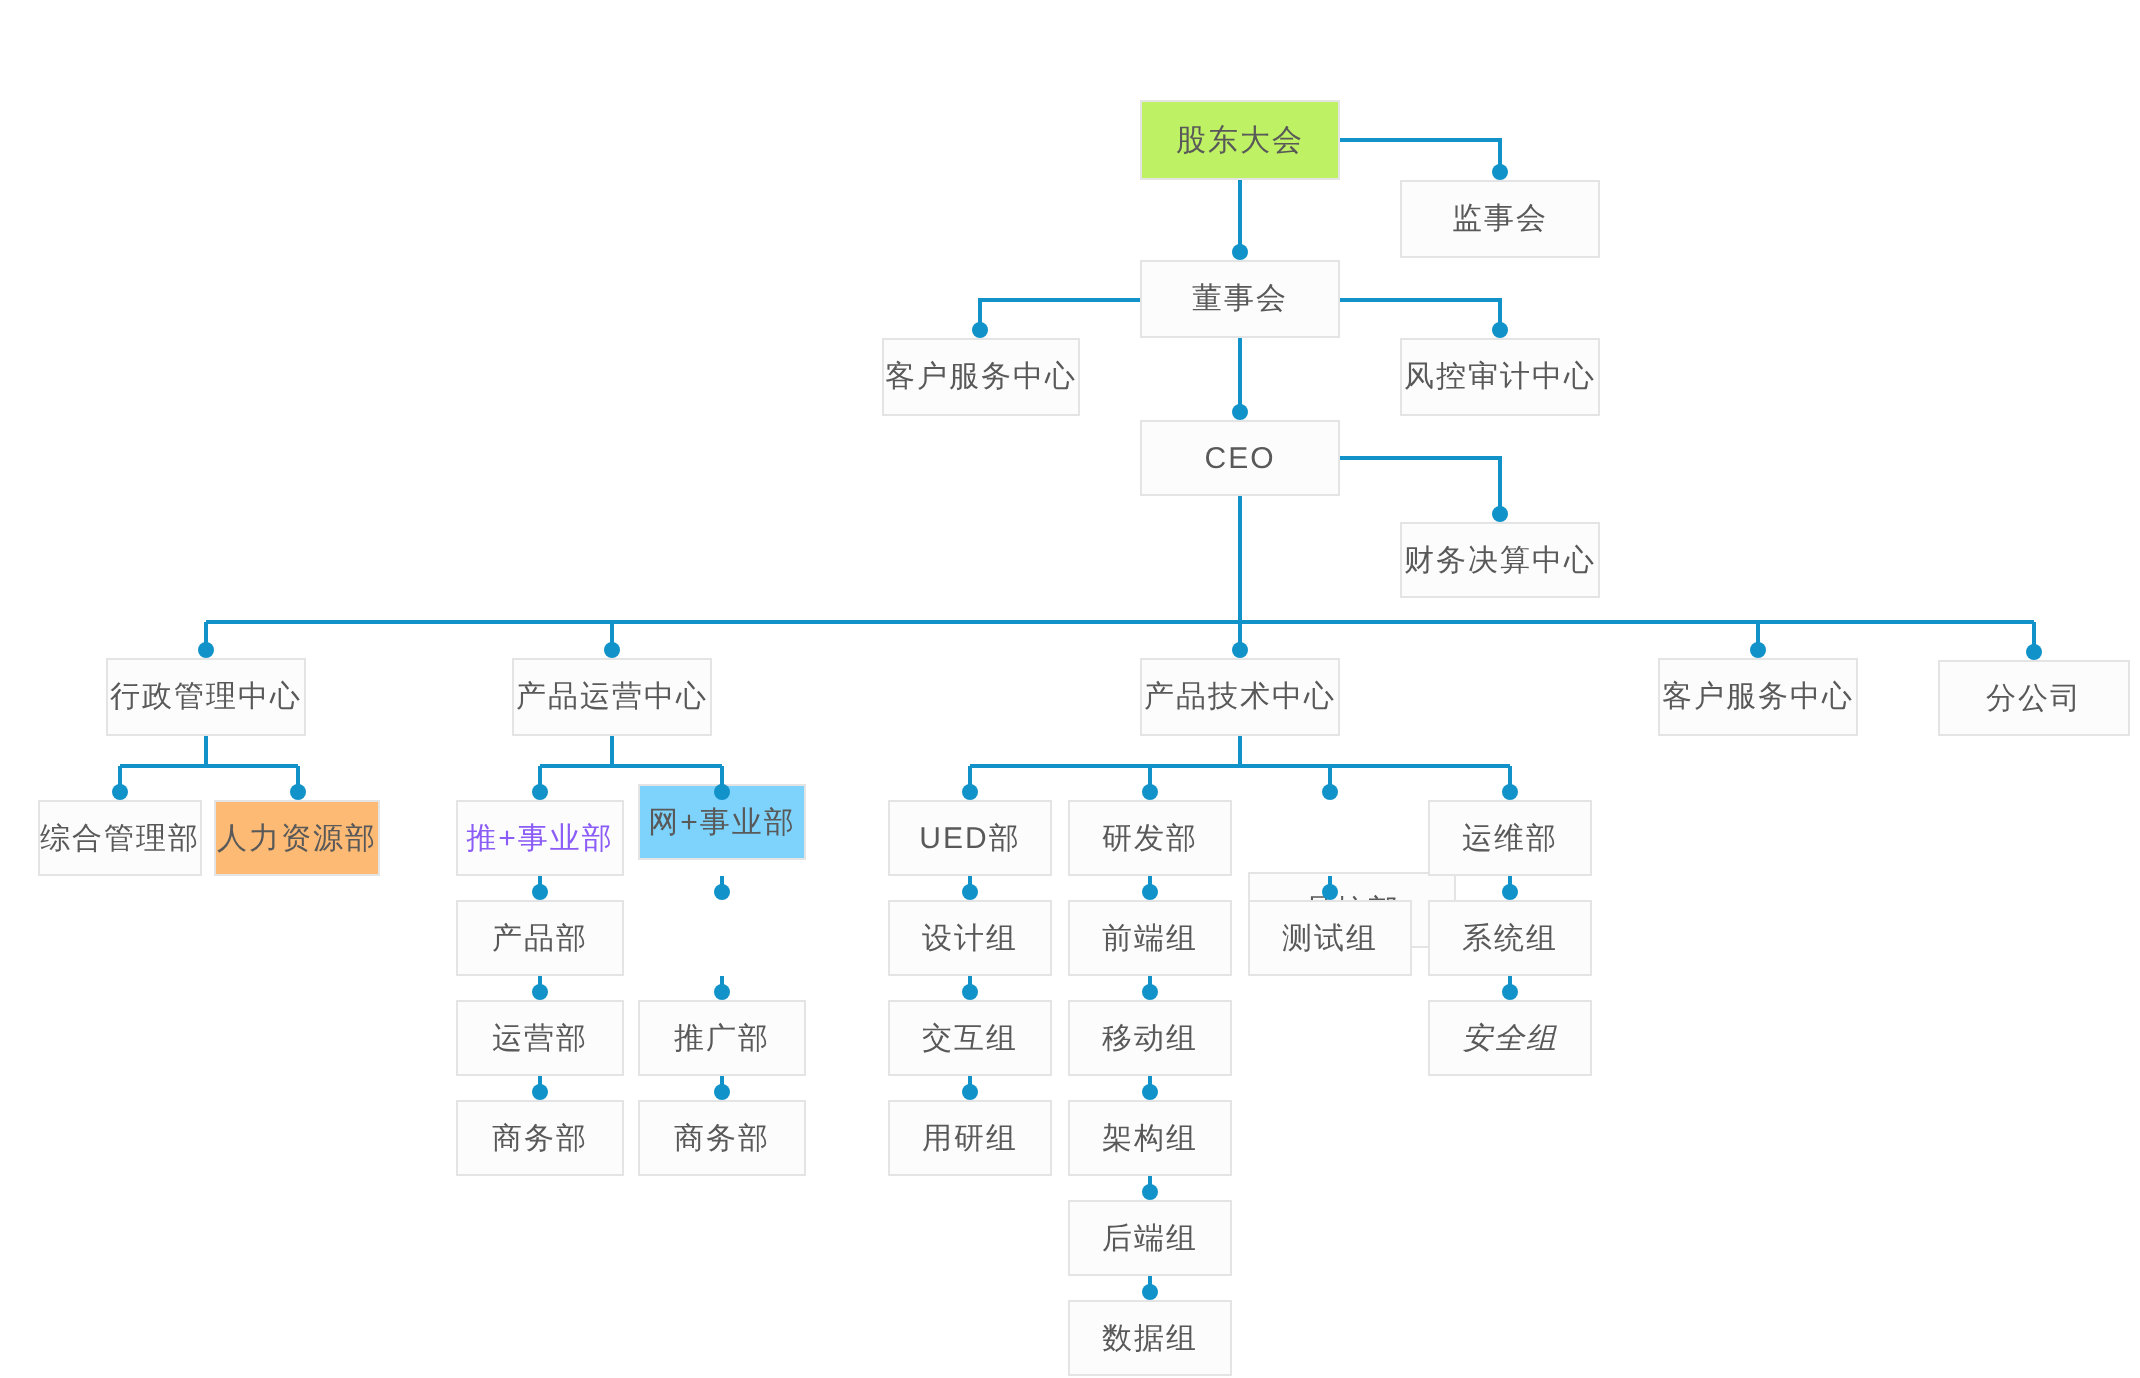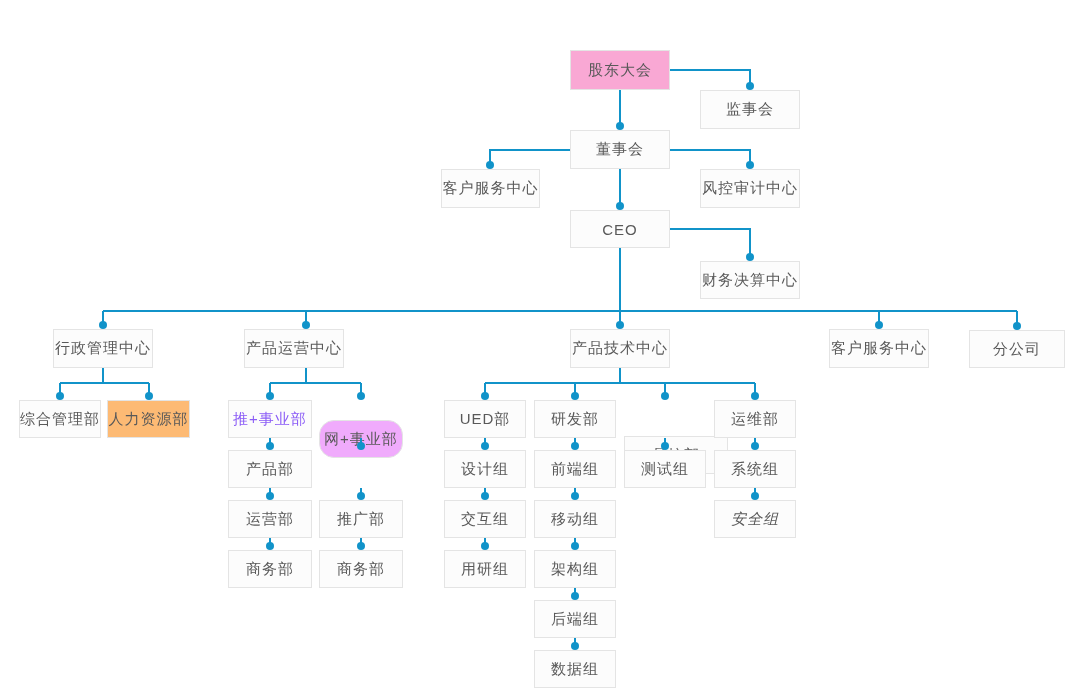--- a/index.html
+++ b/index.html
@@ -43,36 +43,36 @@
     letter-spacing: 1px;
     white-space: nowrap;
     cursor: default;
   }
 </style>
 </head>
 <body>
 
 <div id="org-chart">
   <div id="nodes-layer">
-      <div class="org-node" style="left: 570px; top: 50px; width: 100px; height: 40px; background: #f9a8d4; border-color: rgb(228, 228, 228); color: rgb(89, 89, 89);">股东大会</div>
+      <div class="org-node" style="left: 570px; top: 50px; width: 100px; height: 40px; background: #bef264; border-color: rgb(228, 228, 228); color: rgb(89, 89, 89);">股东大会</div>
       <div class="org-node" style="left: 700px; top: 90px; width: 100px; height: 39px; background: rgb(252, 252, 252); border-color: rgb(228, 228, 228); color: rgb(89, 89, 89);">监事会</div>
       <div class="org-node" style="left: 570px; top: 130px; width: 100px; height: 39px; background: rgb(252, 252, 252); border-color: rgb(228, 228, 228); color: rgb(89, 89, 89);">董事会</div>
       <div class="org-node" style="left: 441px; top: 169px; width: 99px; height: 39px; background: rgb(252, 252, 252); border-color: rgb(228, 228, 228); color: rgb(89, 89, 89);">客户服务中心</div>
       <div class="org-node" style="left: 700px; top: 169px; width: 100px; height: 39px; background: rgb(252, 252, 252); border-color: rgb(228, 228, 228); color: rgb(89, 89, 89);">风控审计中心</div>
       <div class="org-node" style="left: 570px; top: 210px; width: 100px; height: 38px; background: rgb(252, 252, 252); border-color: rgb(228, 228, 228); color: rgb(89, 89, 89);">CEO</div>
       <div class="org-node" style="left: 700px; top: 261px; width: 100px; height: 38px; background: rgb(252, 252, 252); border-color: rgb(228, 228, 228); color: rgb(89, 89, 89); text-align: right;">财务决算中心</div>
       <div class="org-node" style="left: 53px; top: 329px; width: 100px; height: 39px; background: rgb(252, 252, 252); border-color: rgb(228, 228, 228); color: rgb(89, 89, 89);">行政管理中心</div>
-      <div class="org-node" style="left: 244px; top: 329px; width: 100px; height: 39px; background: rgb(252, 252, 252); border-color: rgb(228, 228, 228); color: rgb(89, 89, 89);">产品运营中心</div>
+      <div class="org-node" style="left: 256px; top: 329px; width: 100px; height: 39px; background: rgb(252, 252, 252); border-color: rgb(228, 228, 228); color: rgb(89, 89, 89);">产品运营中心</div>
       <div class="org-node" style="left: 570px; top: 329px; width: 100px; height: 39px; background: rgb(252, 252, 252); border-color: rgb(228, 228, 228); color: rgb(89, 89, 89);">产品技术中心</div>
       <div class="org-node" style="left: 829px; top: 329px; width: 100px; height: 39px; background: rgb(252, 252, 252); border-color: rgb(228, 228, 228); color: rgb(89, 89, 89);">客户服务中心</div>
       <div class="org-node" style="left: 969px; top: 330px; width: 96px; height: 38px; background: rgb(252, 252, 252); border-color: rgb(228, 228, 228); color: rgb(89, 89, 89);">分公司</div>
       <div class="org-node" style="left: 19px; top: 400px; width: 82px; height: 38px; background: rgb(252, 252, 252); border-color: rgb(228, 228, 228); color: rgb(89, 89, 89);">综合管理部</div>
       <div class="org-node" style="left: 107px; top: 400px; width: 83px; height: 38px; background: #fdba74; border-color: rgb(228, 228, 228); color: rgb(89, 89, 89);">人力资源部</div>
       <div class="org-node" style="left: 228px; top: 400px; width: 84px; height: 38px; background: rgb(252, 252, 252); border-color: rgb(228, 228, 228); color: #8b5cf6;">推+事业部</div>
-      <div class="org-node" style="left: 319px; top: 420px; width: 84px; height: 38px; background: #f0abfc; border-color: rgb(228, 228, 228); color: rgb(89, 89, 89); border-radius: 15px;">网+事业部</div>
+      <div class="org-node" style="left: 319px; top: 392px; width: 84px; height: 38px; background: #7dd3fc; border-color: rgb(228, 228, 228); color: rgb(89, 89, 89);">网+事业部</div>
       <div class="org-node" style="left: 228px; top: 450px; width: 84px; height: 38px; background: rgb(252, 252, 252); border-color: rgb(228, 228, 228); color: rgb(89, 89, 89);">产品部</div>
       <div class="org-node" style="left: 228px; top: 500px; width: 84px; height: 38px; background: rgb(252, 252, 252); border-color: rgb(228, 228, 228); color: rgb(89, 89, 89);">运营部</div>
       <div class="org-node" style="left: 319px; top: 500px; width: 84px; height: 38px; background: rgb(252, 252, 252); border-color: rgb(228, 228, 228); color: rgb(89, 89, 89);">推广部</div>
       <div class="org-node" style="left: 228px; top: 550px; width: 84px; height: 38px; background: rgb(252, 252, 252); border-color: rgb(228, 228, 228); color: rgb(89, 89, 89);">商务部</div>
       <div class="org-node" style="left: 319px; top: 550px; width: 84px; height: 38px; background: rgb(252, 252, 252); border-color: rgb(228, 228, 228); color: rgb(89, 89, 89);">商务部</div>
       <div class="org-node" style="left: 444px; top: 400px; width: 82px; height: 38px; background: rgb(252, 252, 252); border-color: rgb(228, 228, 228); color: rgb(89, 89, 89);">UED部</div>
       <div class="org-node" style="left: 534px; top: 400px; width: 82px; height: 38px; background: rgb(252, 252, 252); border-color: rgb(228, 228, 228); color: rgb(89, 89, 89);">研发部</div>
       <div class="org-node" style="left: 624px; top: 392px; width: 104px; height: 38px; background: rgb(252, 252, 252); border-color: rgb(228, 228, 228); color: rgb(89, 89, 89); margin-top: 44px;">品控部</div>
       <div class="org-node" style="left: 714px; top: 400px; width: 82px; height: 38px; background: rgb(252, 252, 252); border-color: rgb(228, 228, 228); color: rgb(89, 89, 89);">运维部</div>
       <div class="org-node" style="left: 444px; top: 450px; width: 82px; height: 38px; background: rgb(252, 252, 252); border-color: rgb(228, 228, 228); color: rgb(89, 89, 89);">设计组</div>

